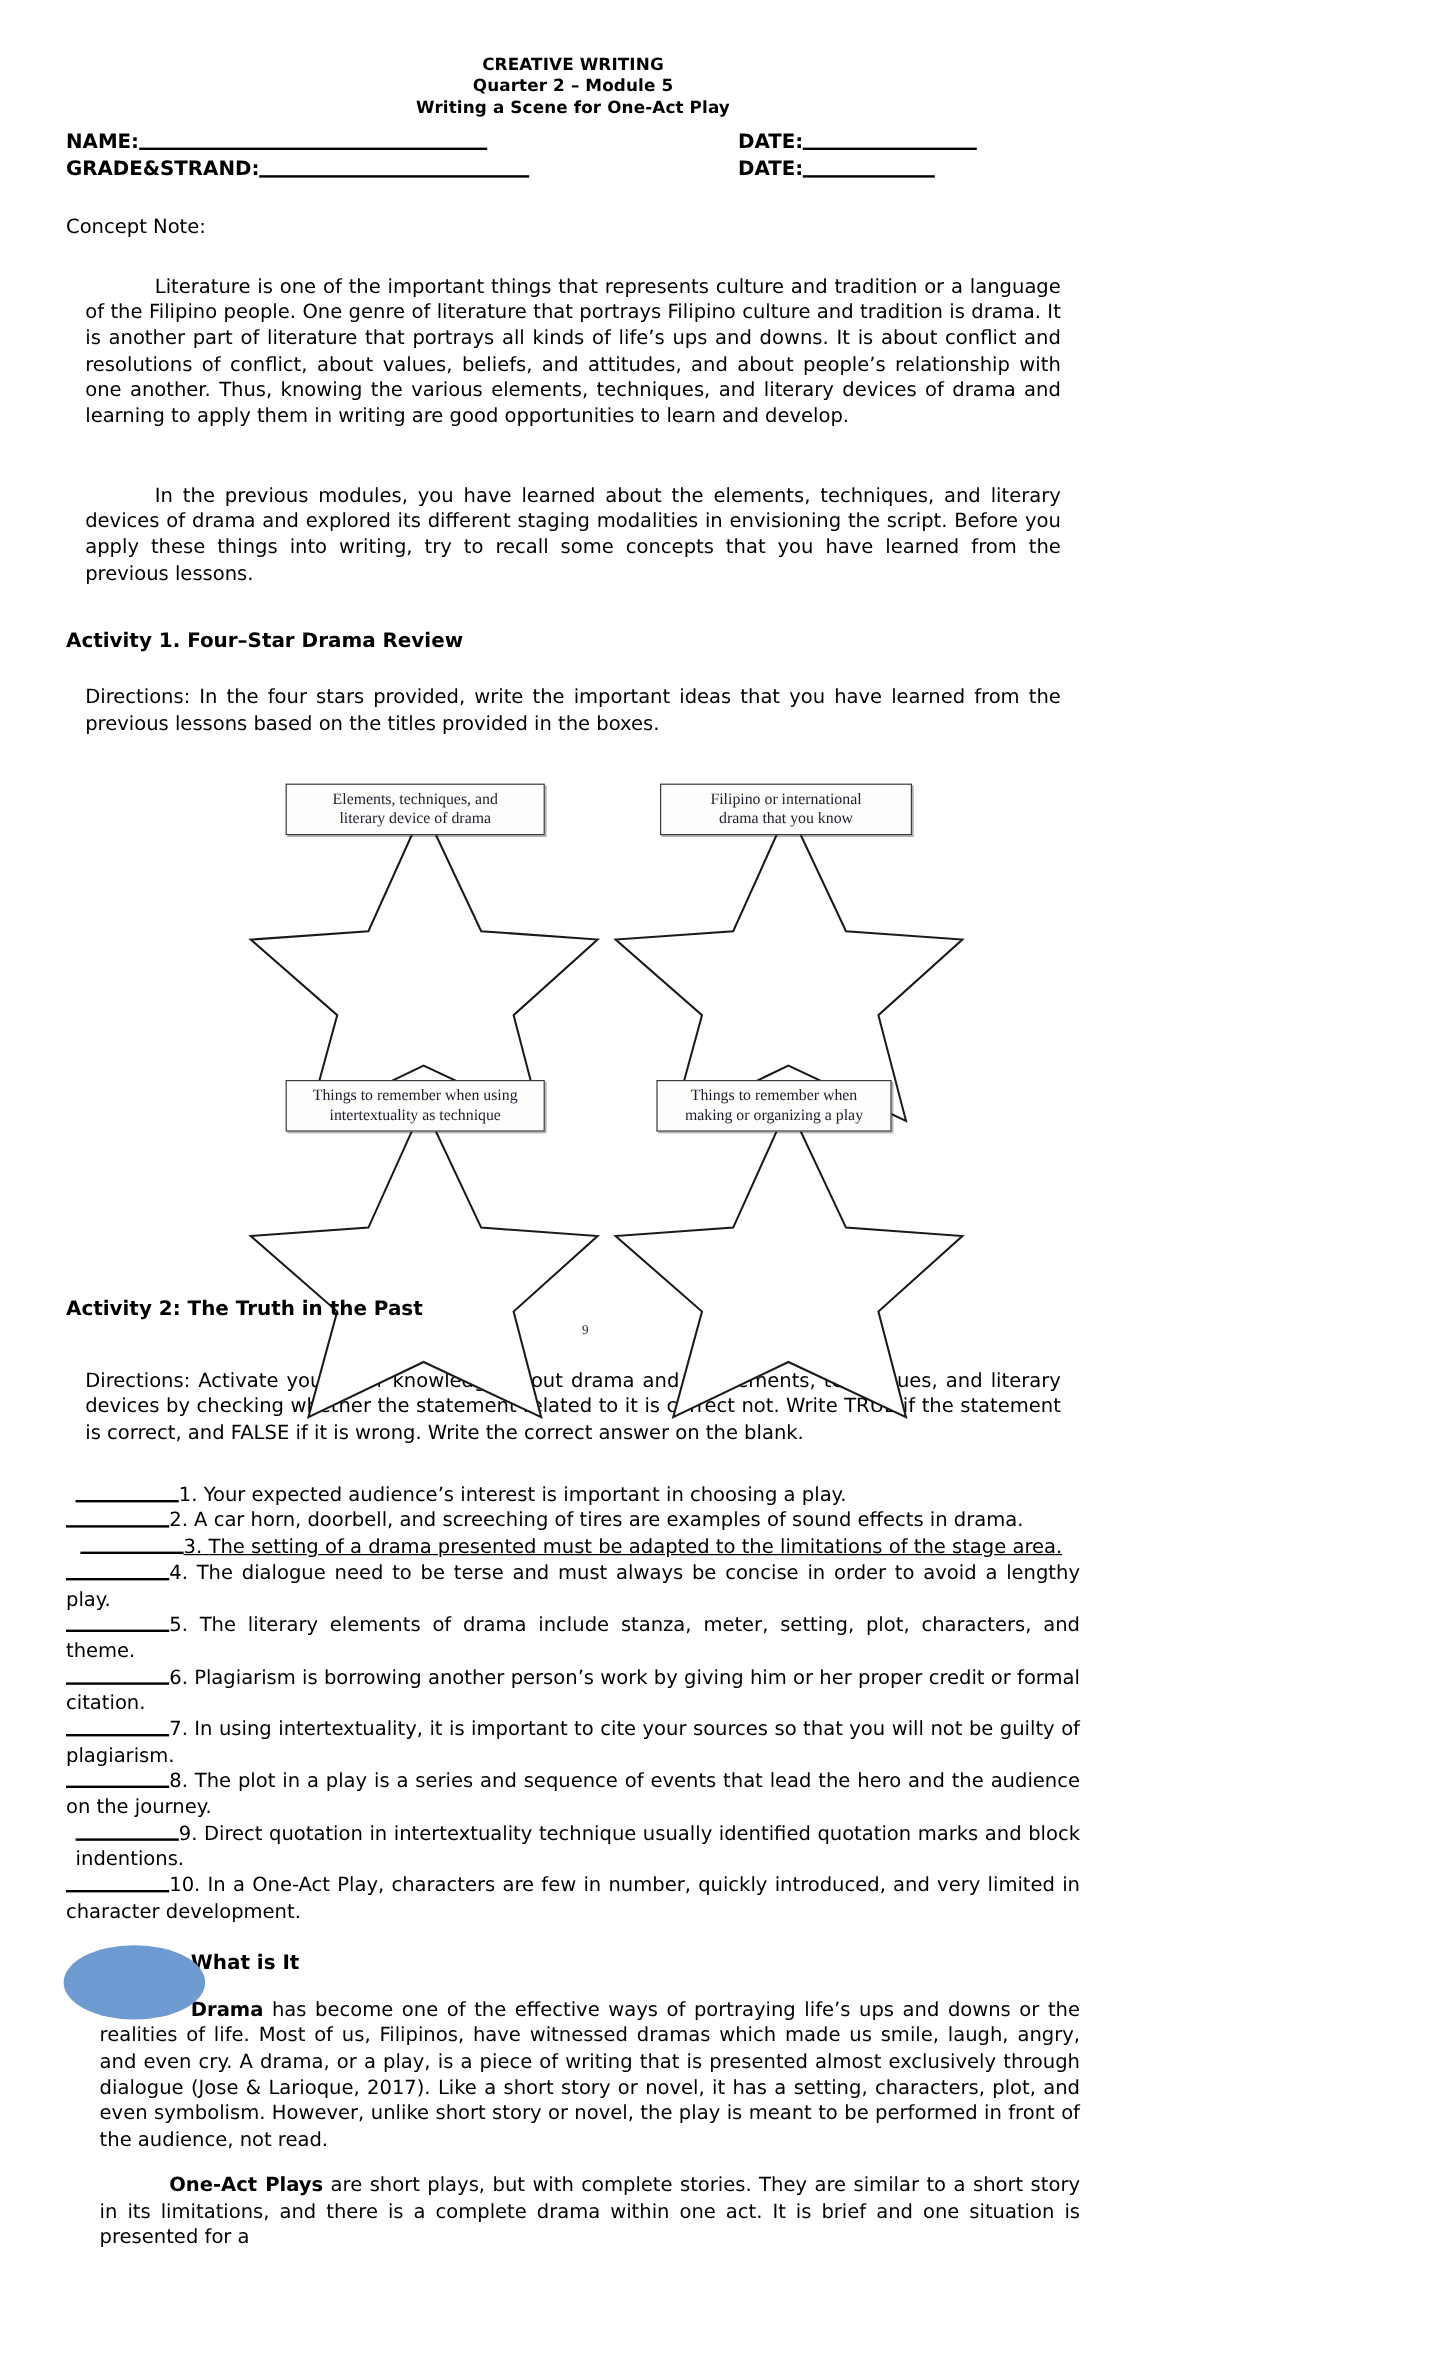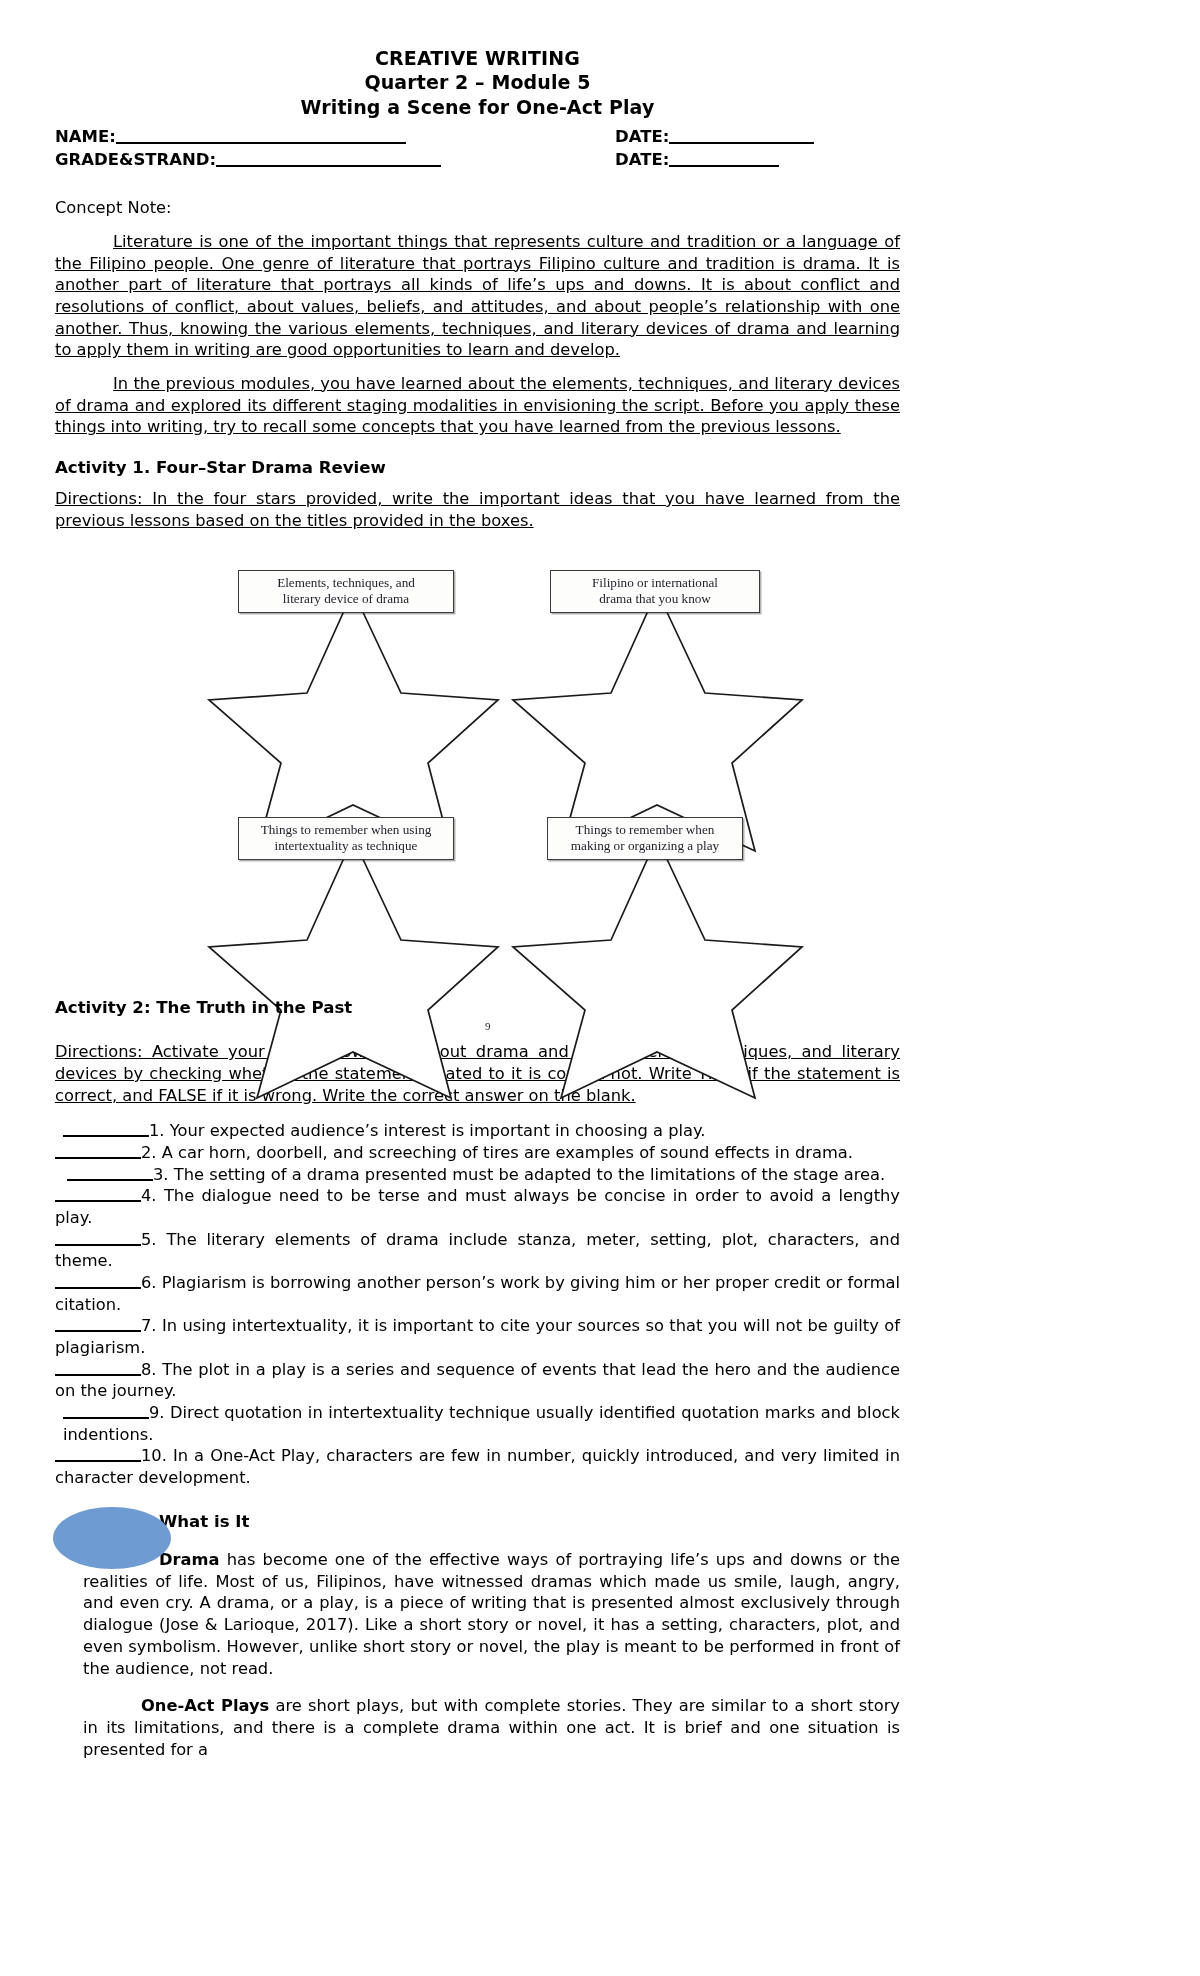--- a/index.html
+++ b/index.html
@@ -27,21 +27,21 @@
     position: absolute;
     left: 55px;
     top: 0;
     width: 845px;
   }
 
   
   .doc-title {
     text-align: center;
     font-weight: bold;
-    font-size: 19px;
+    font-size: 14px;
     line-height: 1.28;
     letter-spacing: 0.1px;
   }
   .doc-title .line { display: block; }
 
   
   .fieldrow {
     display: flex;
     align-items: baseline;
     font-weight: bold;
@@ -61,22 +61,21 @@
   .u-name  { width: 290px; }
   .u-grade { width: 225px; }
   .u-date  { width: 145px; }
   .u-score { width: 110px; }
 
   
   .ptext {
     font-size: 16.3px;
     line-height: 1.33;
     text-align: justify;
-    margin: 0;
-    text-decoration: underline;
+    margin: 16px;
   }
   .ptext.ind { text-indent: 58px; }
   .gap-sm { height: 12px; }
   .gap-md { height: 19px; }
   .gap-lg { height: 26px; }
 
   .lbl {
     font-size: 16.3px;
     line-height: 1.33;
   }
@@ -128,21 +127,21 @@
     display: inline-block;
     border-bottom: 2px solid #000;
     width: 86px;
     height: 0.92em;
     position: relative;
     top: 1px;
     margin-right: 0px;
   }
   .tf-ind-1 { padding-left: 8px; }
   .tf-ind-2 { padding-left: 0px; }
-  .tf-ind-3 { padding-left: 12px; }
+  .tf-ind-3 { padding-left: 12px; text-decoration: underline; }
 
   
   .whatisit-wrap {
     position: relative;
     margin-top: 22px;
     margin-left: 28px;
   }
   .ellipse {
     position: absolute;
     left: -30px;

